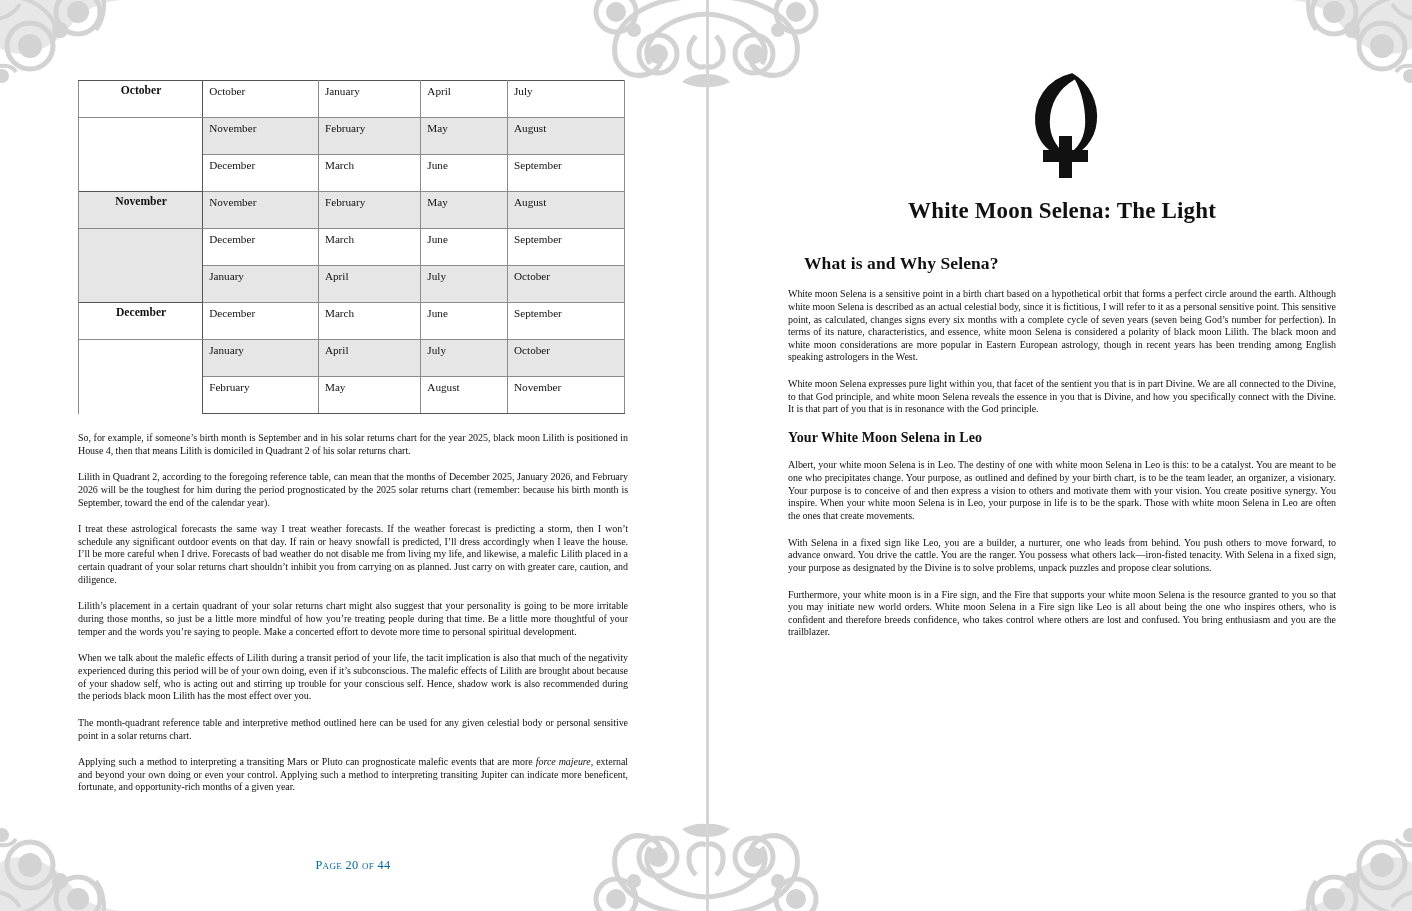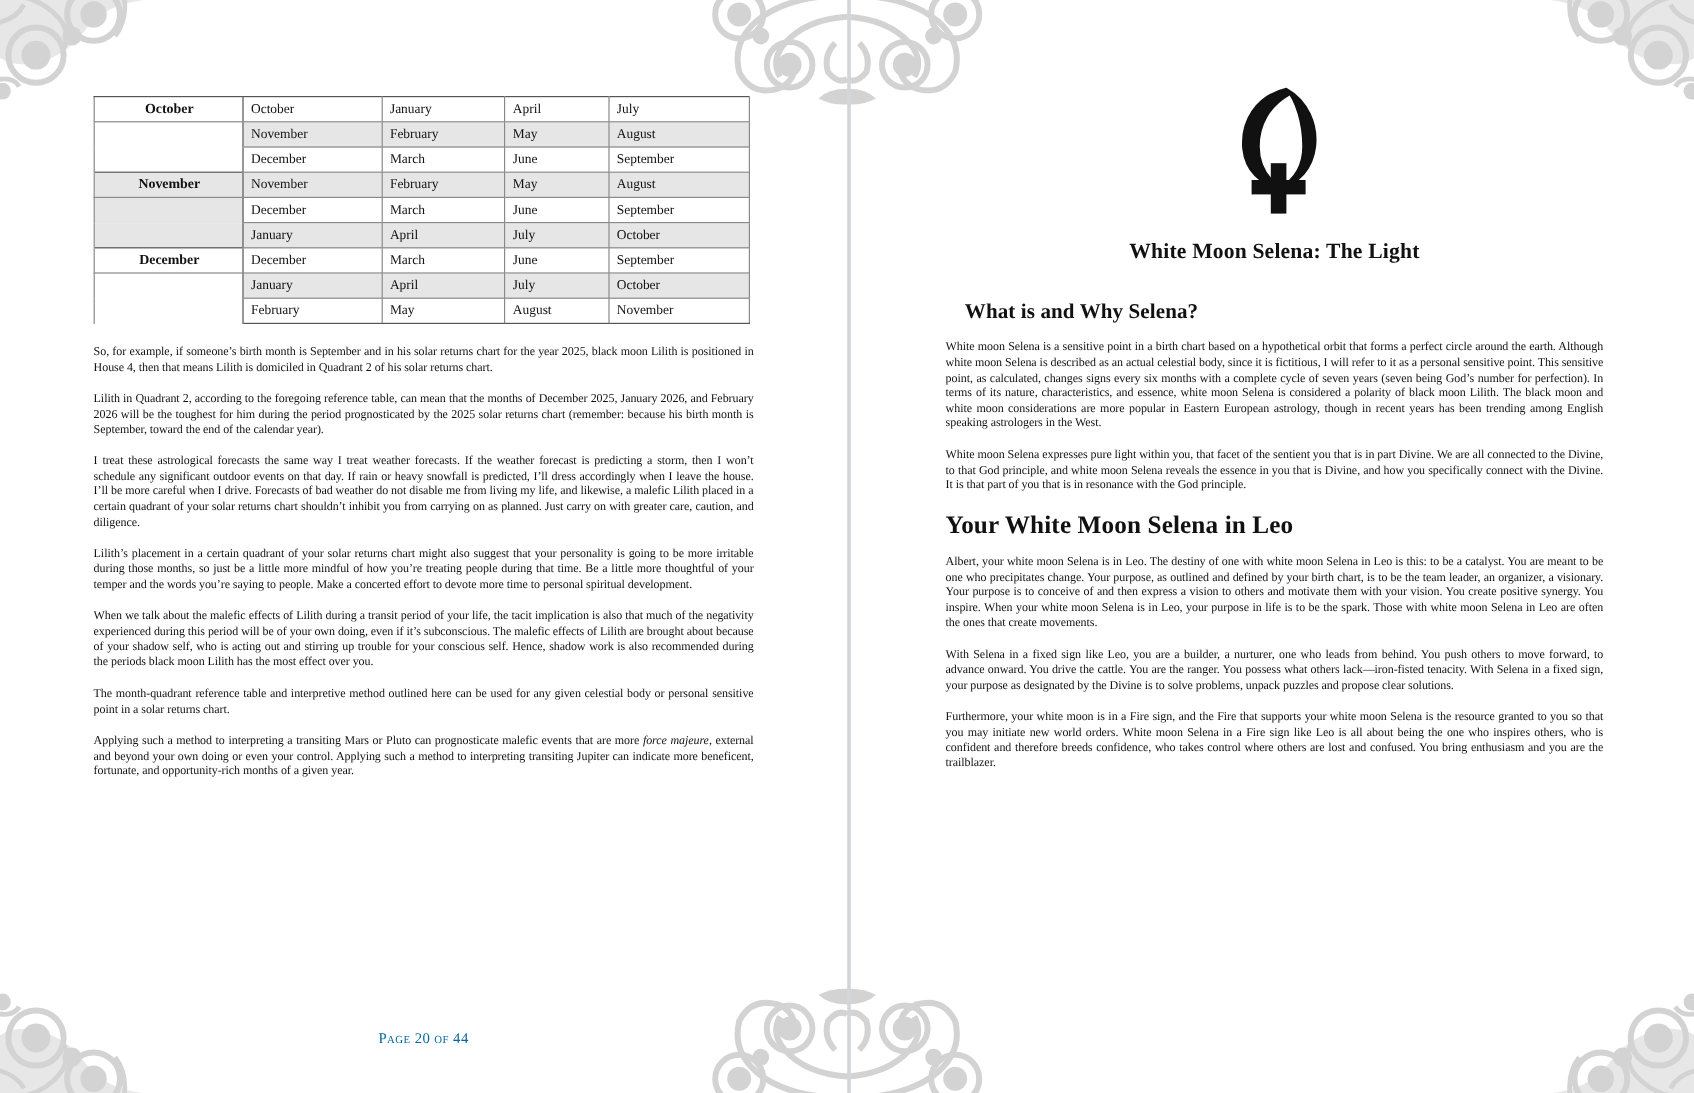--- a/index.html
+++ b/index.html
@@ -26,21 +26,21 @@
   .page-right{position:absolute;left:788px;top:0;width:548px;height:911px;}
 
   
   table.month-table{border-collapse:collapse;width:547px;margin-top:80px;
     font-size:11.2px;line-height:1.08;}
   table.month-table td{
     border-top:1px solid #8a8a8a;
     border-bottom:1px solid #8a8a8a;
     border-left:1px solid #8a8a8a;
     border-right:1px solid #8a8a8a;
-    padding:3px 5px 3px 6px;
+    padding:3px 5px 19px 6px;
     height:14px;vertical-align:middle;white-space:nowrap;
   }
   table.month-table td.hdr{
     text-align:center;font-weight:bold;font-size:11.6px;
     border-right:1px solid #555;
   }
   table.month-table tr.shaded td{background:#e6e6e6;}
   table.month-table tr.grp-start td{border-top:1px solid #555;}
   table.month-table tr.grp-end td{border-bottom:1px solid #555;}
 
@@ -51,25 +51,25 @@
     line-height:1.265;
     margin:0 0 14px 0;
     letter-spacing:-0.05px;
   }
   .page-left p.body:first-of-type{margin-top:18px;}
   h2.section{
     font-size:17.5px;font-weight:bold;margin:0 0 15px 16px;
     letter-spacing:.1px;line-height:1.1;
   }
   h2.sub{
-    font-size:21px;font-weight:bold;margin:6px 0 14px 0;
+    font-size:14px;font-weight:bold;margin:6px 0 14px 0;
     letter-spacing:.1px;line-height:1.1;
   }
   h1.chapter{
-    font-size:18px;font-weight:bold;text-align:center;
+    font-size:23px;font-weight:bold;text-align:center;
     margin:0 0 30px 0;letter-spacing:.15px;
   }
   .glyph-wrap{text-align:center;margin-top:70px;margin-bottom:14px;}
   .footer{
     position:absolute;bottom:38px;left:0;width:100%;
     text-align:center;font-size:12.3px;font-variant:small-caps;
     letter-spacing:.35px;color:#0369a1;
   }
   em.it{font-style:italic;}
 </style>

